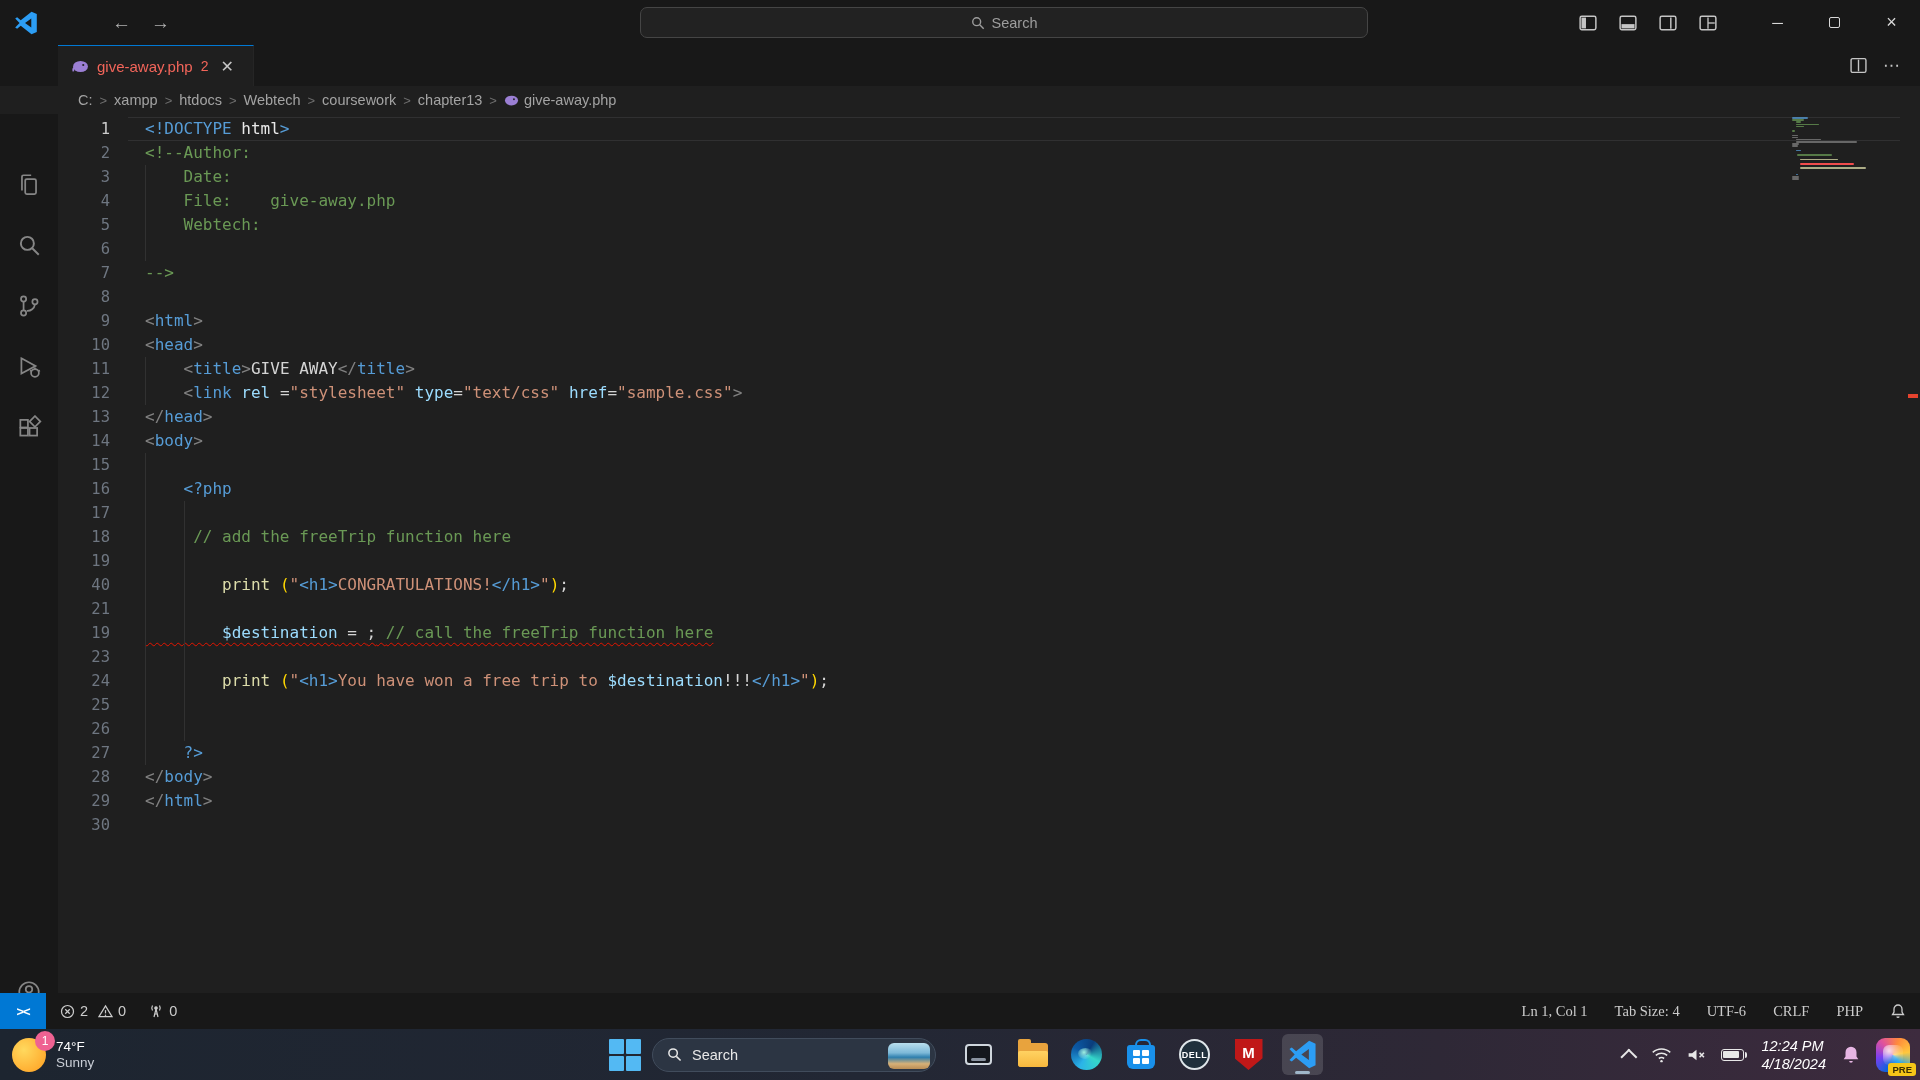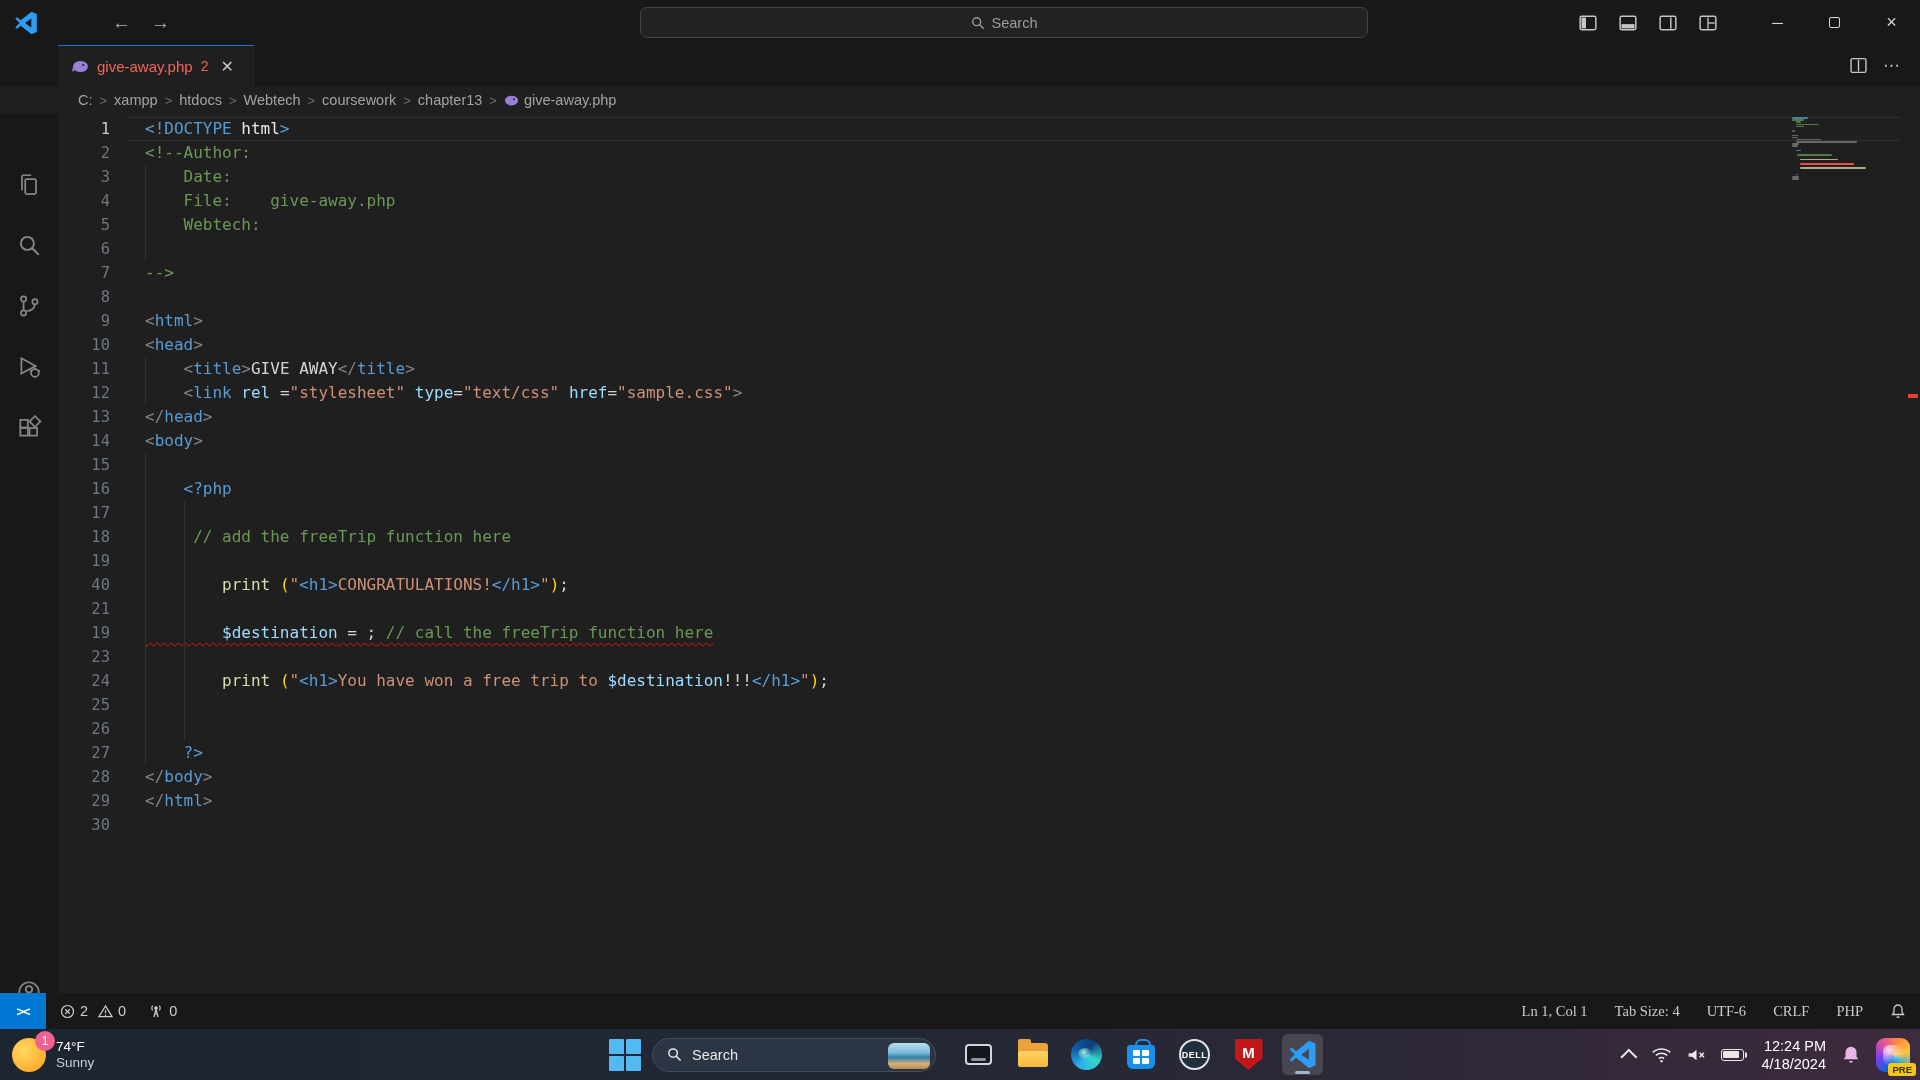--- a/index.html
+++ b/index.html
@@ -92,21 +92,21 @@
   .tb-search .thumb { position:absolute; right:5px; top:4px; width:42px; height:26px; border-radius:6px;
                background:linear-gradient(180deg,#b9dfee 0%, #7db9d8 38%, #2e7fae 55%, #d7b077 80%, #b98d55 100%); }
   .tb-icons { display:flex; gap:13px; margin-left:12px;text-align:center; }
   .tb-app { width:41px; height:41px; border-radius:6px; display:flex; align-items:center; justify-content:center; position:relative; }
   .tb-app.active { background:rgba(255,255,255,.14); }
   .tb-app.active::after { content:""; position:absolute; bottom:1px; left:13px; right:13px; height:3px;
                           border-radius:2px; background:#9fb6c9; }
   .tray { position:absolute; right:0; display:flex; align-items:center; height:51px; gap:14px; padding-right:10px; }
   .tray-chev { width:12px; height:12px; border-left:2px solid #e8e8e8; border-top:2px solid #e8e8e8;
                transform:rotate(45deg) translateY(3px); }
-  .clock { color:#fff; font-size:14.5px; text-align:right; line-height:18px; }
+  .clock { color:#fff; font-size:14.5px; text-align:left; line-height:18px;font-style:italic; }
   .bell-task { width:22px; height:22px; }
   .copilot { width:34px; height:34px; border-radius:9px; position:relative;
              background:conic-gradient(from 200deg, #0b64d8, #7a3ff2, #e0529c, #ff8a3c, #ffc83d, #19a0f0, #0b64d8); }
   .copilot::before { content:""; position:absolute; inset:7px; border-radius:6px;
              background:radial-gradient(circle at 30% 30%, #ffffffcc, #ffffff22 60%, transparent); }
   .pre-badge { position:absolute; right:-6px; bottom:-4px; background:#f5c518; color:#3a2d00;
                font-size:9.5px; font-weight:bold; padding:1px 4px; border-radius:3px; }
 
   
   .folder { width:30px; height:24px; position:relative; }

